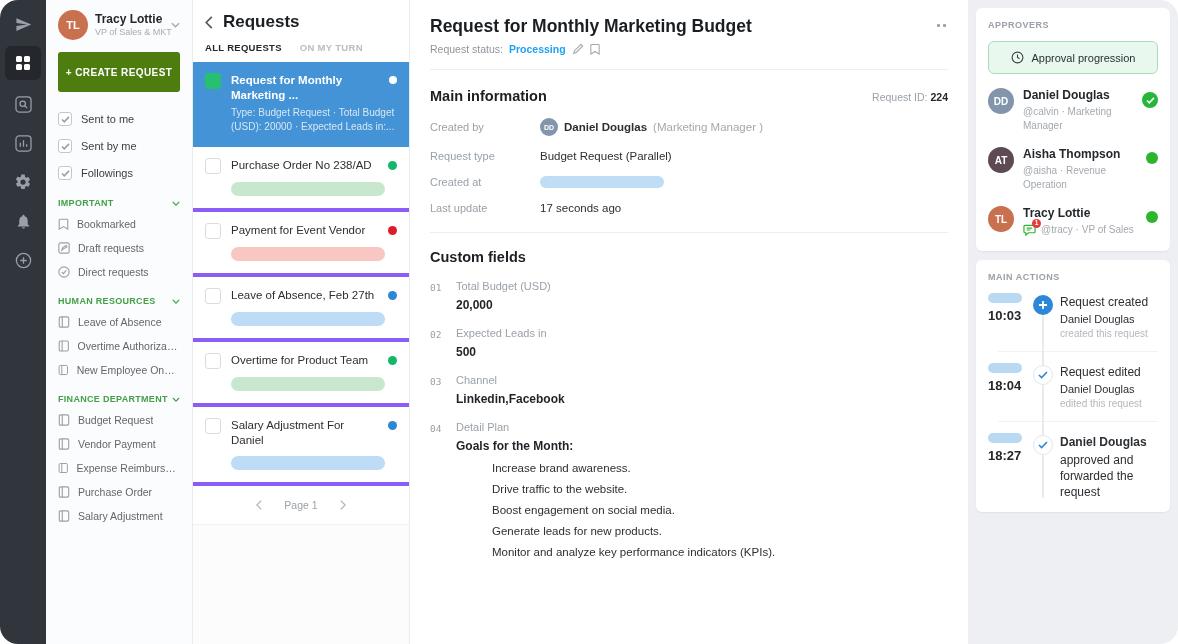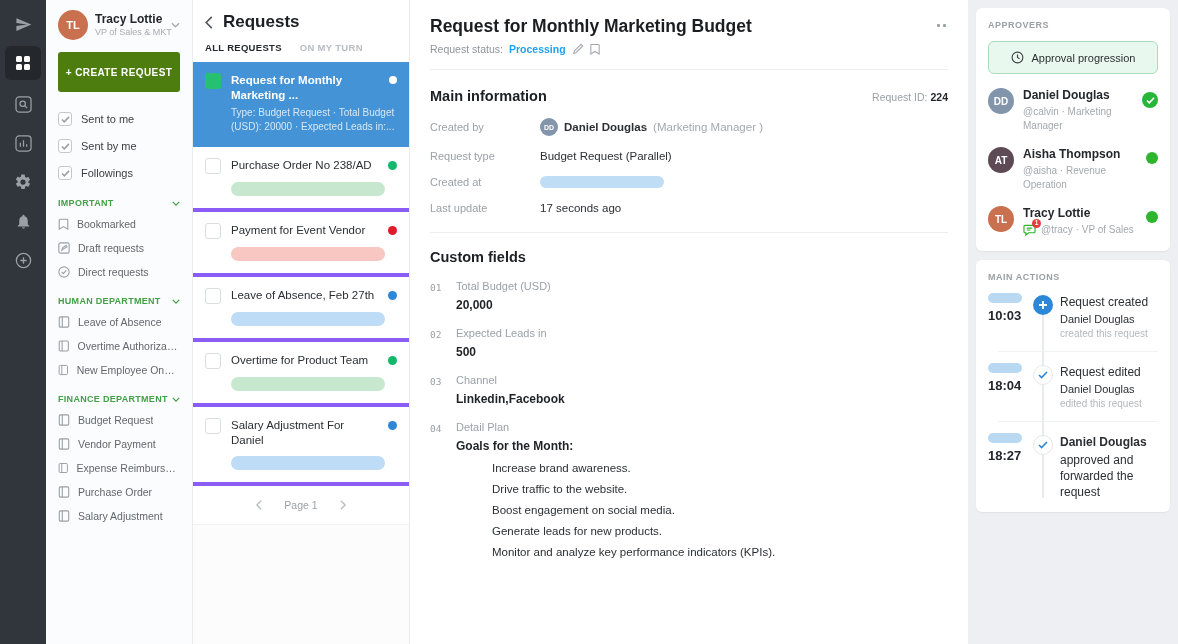--- a/index.html
+++ b/index.html
@@ -1,18 +1,18 @@
 <!DOCTYPE html>
 <html><head>
 <meta charset="utf-8">
 <style>
   * { margin:0; padding:0; box-sizing:border-box; }
   html,body { width:1178px; height:644px; }
   body { font-family:"Liberation Sans",sans-serif; background:#fff; color:#2b2f33; }
-  .app { display:flex; width:1178px; height:644px; overflow:hidden; }
+  .app { display:flex; width:1178px; height:644px; overflow:hidden;border-radius:18px; }
 
   
   .iconbar { width:46px; background:#31363d; display:flex; flex-direction:column; align-items:center; padding-top:9px; flex-shrink:0; }
   .ibtn { width:36px; height:30px; display:flex; align-items:center; justify-content:center; margin-bottom:7px; border-radius:6px; cursor:pointer; }
   .ibtn svg { display:block; }
   .ibtn.active { background:#24282d; height:34px; margin-bottom:9px; }
   .ibtn.sp { margin-top:2px; }
 
   
   .sidebar { width:147px; background:#fbfcfd; border-right:1px solid #e9ebed; flex-shrink:0; padding:10px 12px; overflow:hidden; }
@@ -233,21 +233,21 @@
     </div>
     <div class="sec-item">
       <svg width="12" height="12" viewBox="0 0 14 14" fill="none" stroke="#9aa0a6" stroke-width="1.3">
           <circle cx="7" cy="7" r="6"></circle>
           <path d="M4.3 7l1.9 1.9 3.5-3.8"></path>
         </svg>
       <span>Direct requests</span>
     </div>
 
     <div class="sec-head">
-      <span class="sec-title">HUMAN DEPARTMENT</span>
+      <span class="sec-title">HUMAN RESOURCES</span>
       <svg width="8" height="5" viewBox="0 0 10 6" fill="none" stroke="#43a047" stroke-width="1.6">
           <path d="M1 1l4 4 4-4"></path>
         </svg>
     </div>
     <div class="sec-item">
       <svg width="12" height="12" viewBox="0 0 14 14" fill="none" stroke="#9aa0a6" stroke-width="1.3">
           <rect x="1.5" y="1" width="11" height="12" rx="1.5"></rect>
           <path d="M5 1v12"></path>
         </svg>
       <span>Leave of Absence</span>

